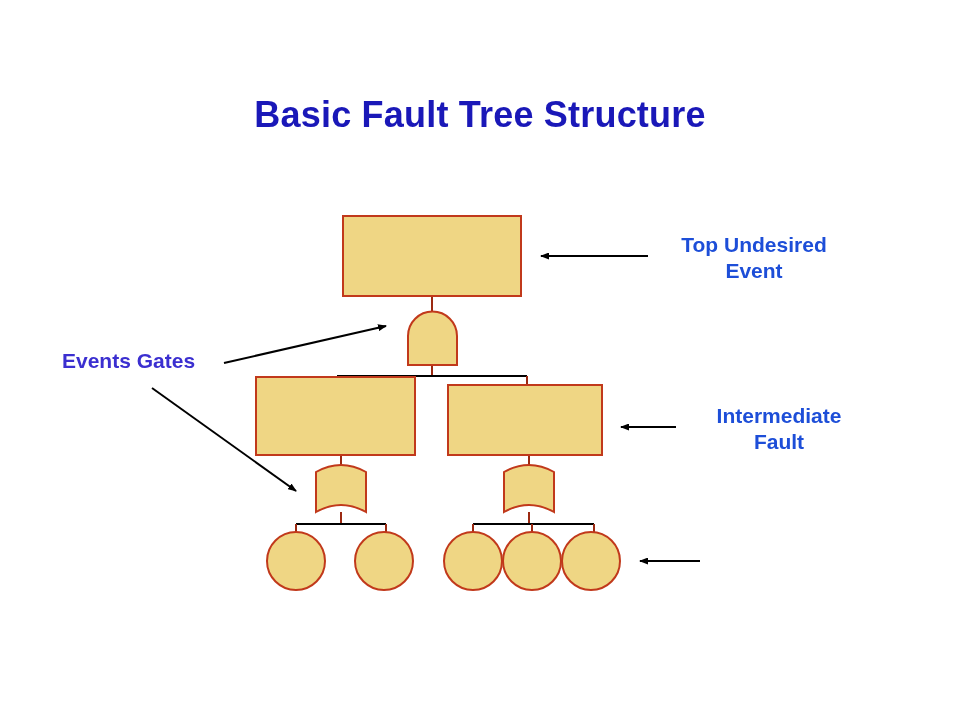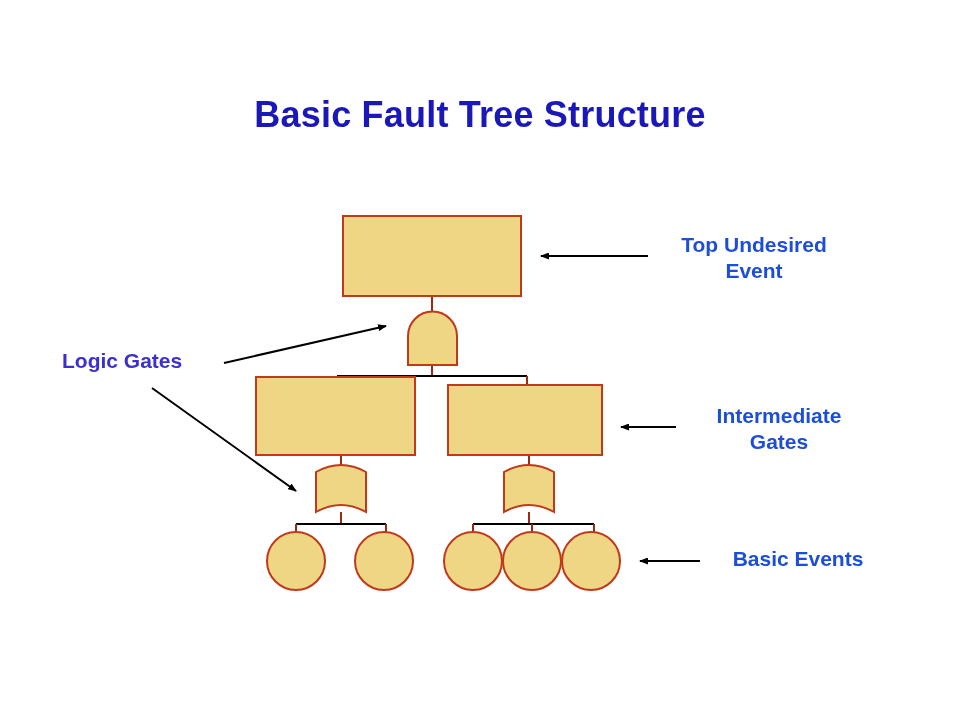--- a/index.html
+++ b/index.html
@@ -151,19 +151,18 @@
 
     <line x1="224" y1="363" x2="386" y2="326" stroke="#000000" stroke-width="2" marker-end="url(#arrowhead)"></line>
 
     <line x1="152" y1="388" x2="296" y2="491" stroke="#000000" stroke-width="2" marker-end="url(#arrowhead)"></line>
   </svg>
 
   <div class="callout" id="label-top-undesired-event">Top Undesired
 Event</div>
 
   <div class="callout" id="label-intermediate-events">Intermediate
-Gates</div>
+Fault</div>
 
-  <div class="callout" id="label-basic-events">Basic Events</div>
 
-  <div class="callout-left" id="label-logic-gates">Logic Gates</div>
+  <div class="callout-left" id="label-logic-gates">Events Gates</div>
 
 </div>
 
 </body></html>

